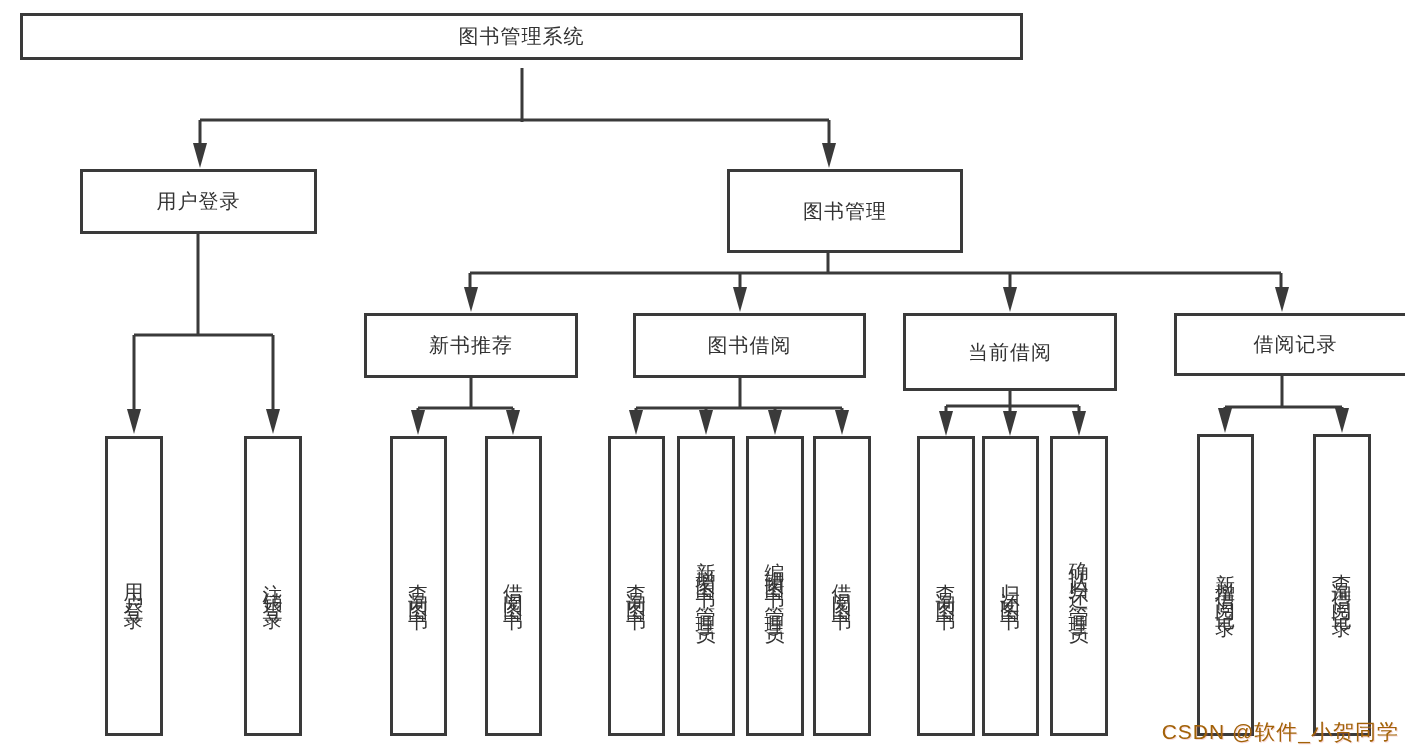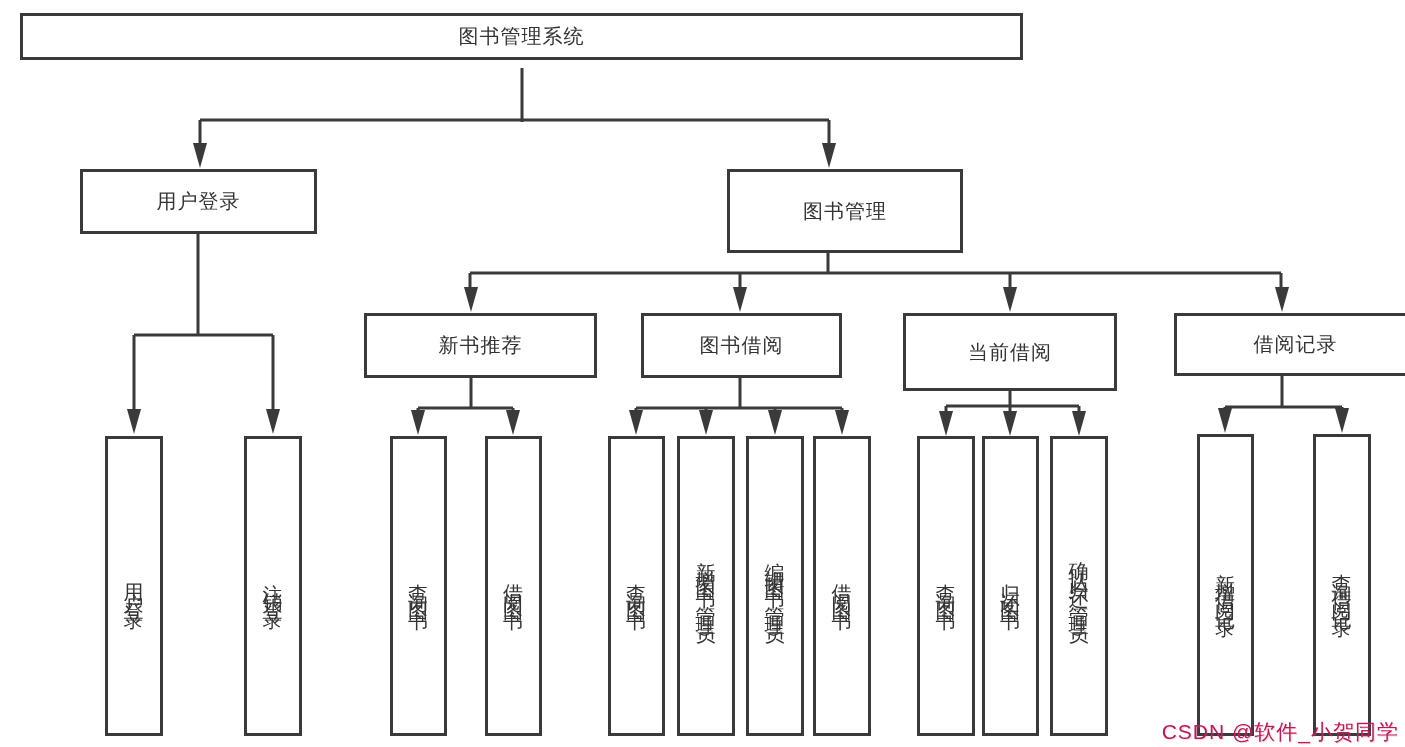--- a/index.html
+++ b/index.html
@@ -42,22 +42,22 @@
     text-orientation: mixed;
     font-size: 20px;
     letter-spacing: 9px;
     line-height: 1;
     white-space: normal;
   }
   
   .n-root          { left: 20px;   top: 13px;  width: 1003px; height: 47px; }
   .n-user-login    { left: 80px;   top: 169px; width: 237px;  height: 65px; }
   .n-book-mgmt     { left: 692px;  top: 169px; width: 236px;  height: 84px; margin-left: 35px; }
-  .n-new-book      { left: 364px;  top: 313px; width: 233px;  height: 65px; }
-  .n-book-borrow   { left: 633px;  top: 313px; width: 201px;  height: 65px; margin-left: 8px; }
+  .n-new-book      { left: 364px;  top: 313px; width: 214px;  height: 65px; }
+  .n-book-borrow   { left: 633px;  top: 313px; width: 233px;  height: 65px; }
   .n-cur-borrow    { left: 903px;  top: 313px; width: 214px;  height: 78px; }
   .n-borrow-rec    { left: 1174px; top: 313px; width: 243px;  height: 63px; }
   .l-u1 { left: 105px;  top: 436px; width: 58px; height: 300px; }
   .l-u2 { left: 244px;  top: 436px; width: 58px; height: 300px; }
   .l-n1 { left: 390px;  top: 436px; width: 57px; height: 300px; }
   .l-n2 { left: 485px;  top: 436px; width: 57px; height: 300px; }
   .l-b1 { left: 608px;  top: 436px; width: 57px; height: 300px; }
   .l-b2 { left: 677px;  top: 436px; width: 58px; height: 300px; }
   .l-b3 { left: 746px;  top: 436px; width: 58px; height: 300px; }
   .l-b4 { left: 813px;  top: 436px; width: 58px; height: 300px; }
@@ -65,21 +65,21 @@
   .l-c2 { left: 982px;  top: 436px; width: 57px; height: 300px; }
   .l-c3 { left: 1050px; top: 436px; width: 58px; height: 300px; }
   .l-r1 { left: 1197px; top: 434px; width: 57px; height: 302px; }
   .l-r2 { left: 1313px; top: 434px; width: 58px; height: 302px; }
   .watermark {
     position: absolute;
     right: 6px;
     bottom: 1px;
     z-index: 3;
     font-size: 21px;
-    color: #be185d;
+    color: #a16207;
     letter-spacing: 1px;
     text-shadow: 1px 1px 0 rgba(233, 100, 100, 0.25);
     white-space: nowrap;
   }
 </style>
 </head>
 <body>
 
 <div id="stage">
 

